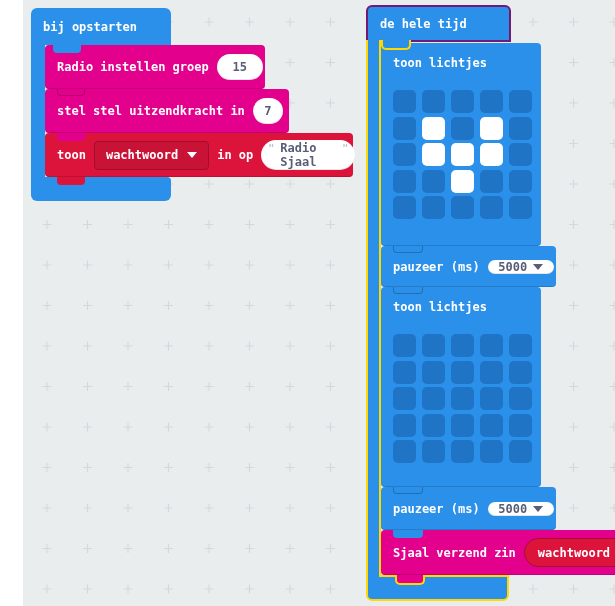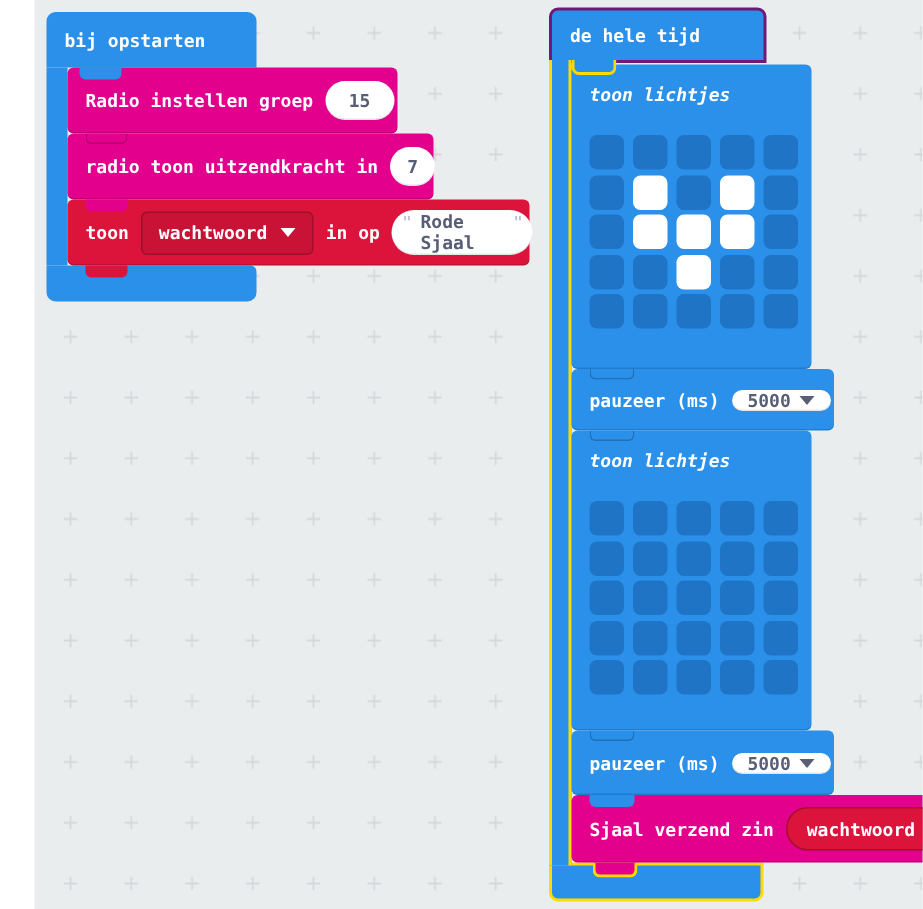--- a/index.html
+++ b/index.html
@@ -19,21 +19,20 @@
   .block{
     position:absolute;box-sizing:border-box;border-radius:4px;
     display:flex;align-items:center;gap:8px;
     padding:0 8px 0 12px;z-index:2;
     box-shadow:inset 0 -1px 0 rgba(0,0,0,0.14);
   }
   .cblock{
     position:absolute;box-sizing:border-box;border-radius:4px;
     padding:13px 0 0 12px;z-index:2;display:block;
     box-shadow:inset 0 -1px 0 rgba(0,0,0,0.14);
-    font-style:italic;
   }
   .hat{
     position:absolute;box-sizing:border-box;
     display:flex;align-items:center;padding-left:12px;z-index:1;
   }
   .lbl{white-space:nowrap;}
 
   
   .bump{position:absolute;z-index:3;box-sizing:border-box;border-radius:0 0 4px 4px;}
   .bump.faint{border:1px solid rgba(0,0,0,0.22);border-top:none;}
@@ -116,34 +115,34 @@
     </div>
     <div class="piece blue" id="spine1"></div>
     <div class="piece blue" id="bottom1"></div>
 
     <div class="block magenta" id="blkA">
       <span class="lbl">Radio instellen groep</span>
       <span class="pill pill-num10">15</span>
     </div>
 
     <div class="block magenta" id="blkB">
-      <span class="lbl">radio toon uitzendkracht in</span>
+      <span class="lbl">stel stel uitzendkracht in</span>
       <span class="pill pill-num7">7</span>
     </div>
 
     <div class="block red" id="blkC">
       <span class="lbl">toon</span>
       <span class="dd-red">
         <span class="lbl">wachtwoord</span>
         <span class="tri"></span>
       </span>
       <span class="lbl">in op</span>
       <span class="pill pill-str">
         <span class="q">"</span>
-        <span>Rode Sjaal</span>
+        <span>Radio Sjaal</span>
         <span class="q">"</span>
       </span>
     </div>
 
     <div class="bump blue" id="bumpHat1"></div>
     <div class="bump faint magenta" id="bumpAB"></div>
     <div class="bump magenta" id="bumpBC"></div>
     <div class="bump red" id="bumpC1"></div>
   </div>
 

